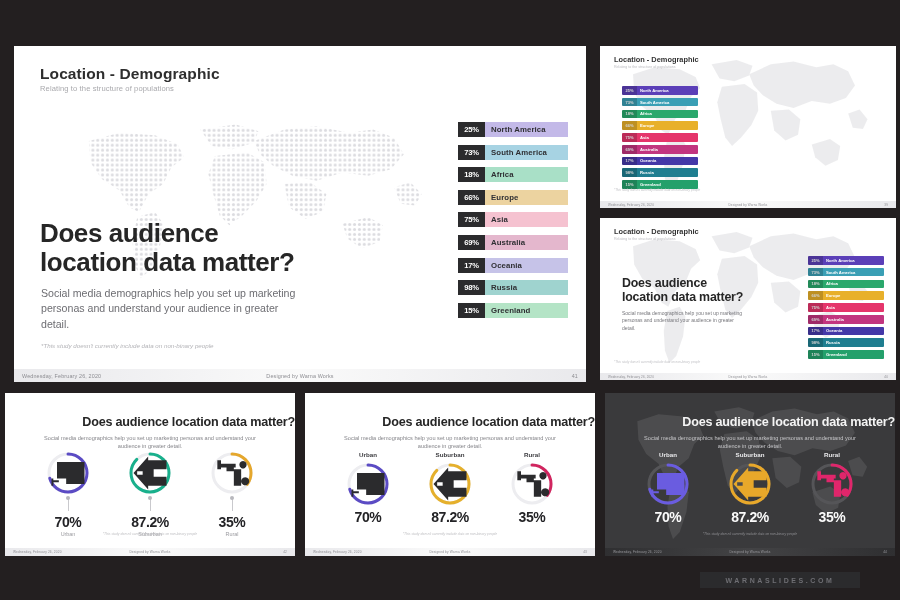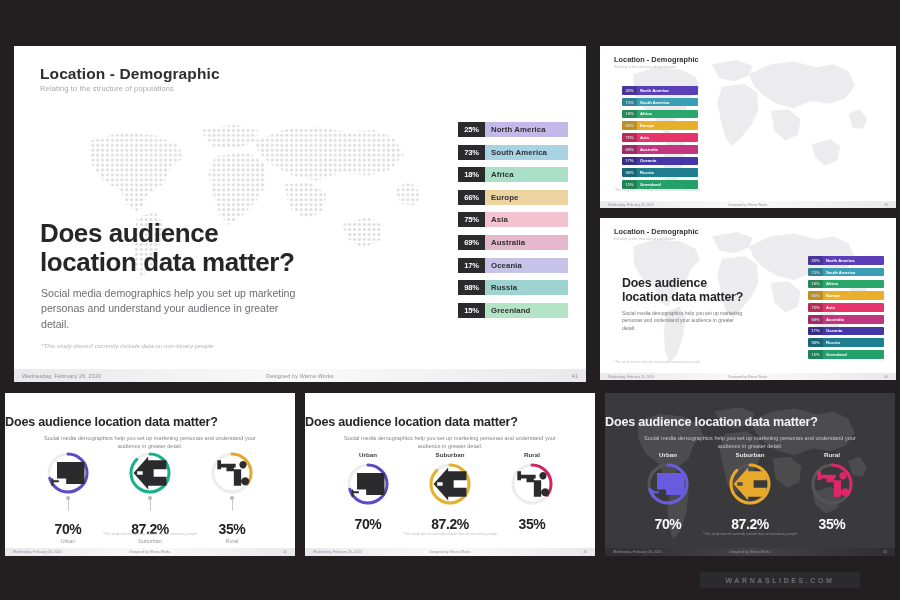--- a/index.html
+++ b/index.html
@@ -126,21 +126,21 @@
     position: absolute; left: 22px; top: 92px; width: 124px;
     font-size: 5px; line-height: 1.45; color: #76767b;
   }
 
   
   .donut-slide { width: 290px; height: 163px; top: 393px; }
   #donut-a { left: 5px; }
   #donut-b { left: 305px; }
   #donut-c { left: 605px; background: #3a3a3c; }
   .d-title {
-    position: absolute; left: 0; right: 0; top: 22px; text-align: left;
+    position: absolute; left: 0; right: 0; top: 22px; text-align: right;
     font-size: 12.6px; font-weight: bold; color: #262626; letter-spacing: -.2px;
   }
   .d-sub {
     position: absolute; left: 36px; right: 36px; top: 42px; text-align: center;
     font-size: 5.6px; line-height: 1.42; color: #85858a;
   }
   #donut-c .d-title { color: #f4f4f4; }
   #donut-c .d-sub { color: #c6c6c9; }
   .d-group {
     position: absolute; left: 0; right: 0; top: 58px;
@@ -153,21 +153,21 @@
     position: absolute; inset: 0; display: flex;
     align-items: center; justify-content: center;
   }
   .cap-above { font-size: 6.2px; font-weight: bold; color: #3a3a3e; margin-bottom: 4px; }
   #donut-c .cap-above { color: #eaeaec; }
   .stem { width: 1px; height: 13px; background: #c9c9cd; margin: 3px auto 0; position: relative; }
   .stem::before {
     content: ''; position: absolute; top: -2px; left: -1.5px;
     width: 4px; height: 4px; border-radius: 50%; background: #b8b8bd;
   }
-  .d-val { font-size: 14px; font-weight: bold; color: #232326; margin-top: 10px; letter-spacing: -.4px; }
+  .d-val { font-size: 14px; font-weight: bold; color: #232326; margin-top: 3px; letter-spacing: -.4px; }
   #donut-c .d-val { color: #fafafa; }
   .d-cap { font-size: 5.4px; color: #9a9a9f; margin-top: 1px; }
   .d-foot {
     position: absolute; left: 0; right: 0; bottom: 20px; text-align: center;
     font-size: 3.4px; font-style: italic; color: #c0c0c4;
   }
   #donut-c .d-foot { color: #8e8e92; }
   .donut-slide .slide-footer { height: 8px; font-size: 3.2px; }
   #donut-c .slide-footer {
     background: linear-gradient(to right,#2f2f31,#434345 50%,#2f2f31); color: #9b9ba0;

